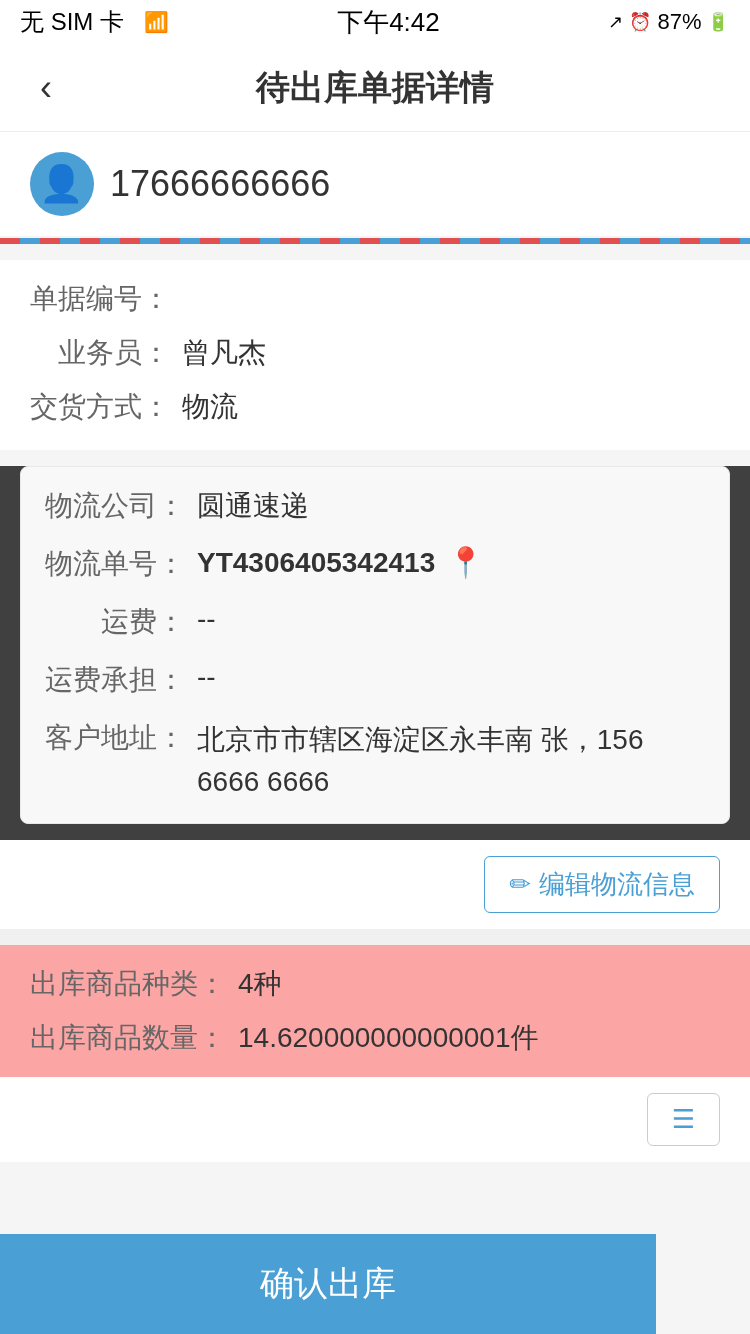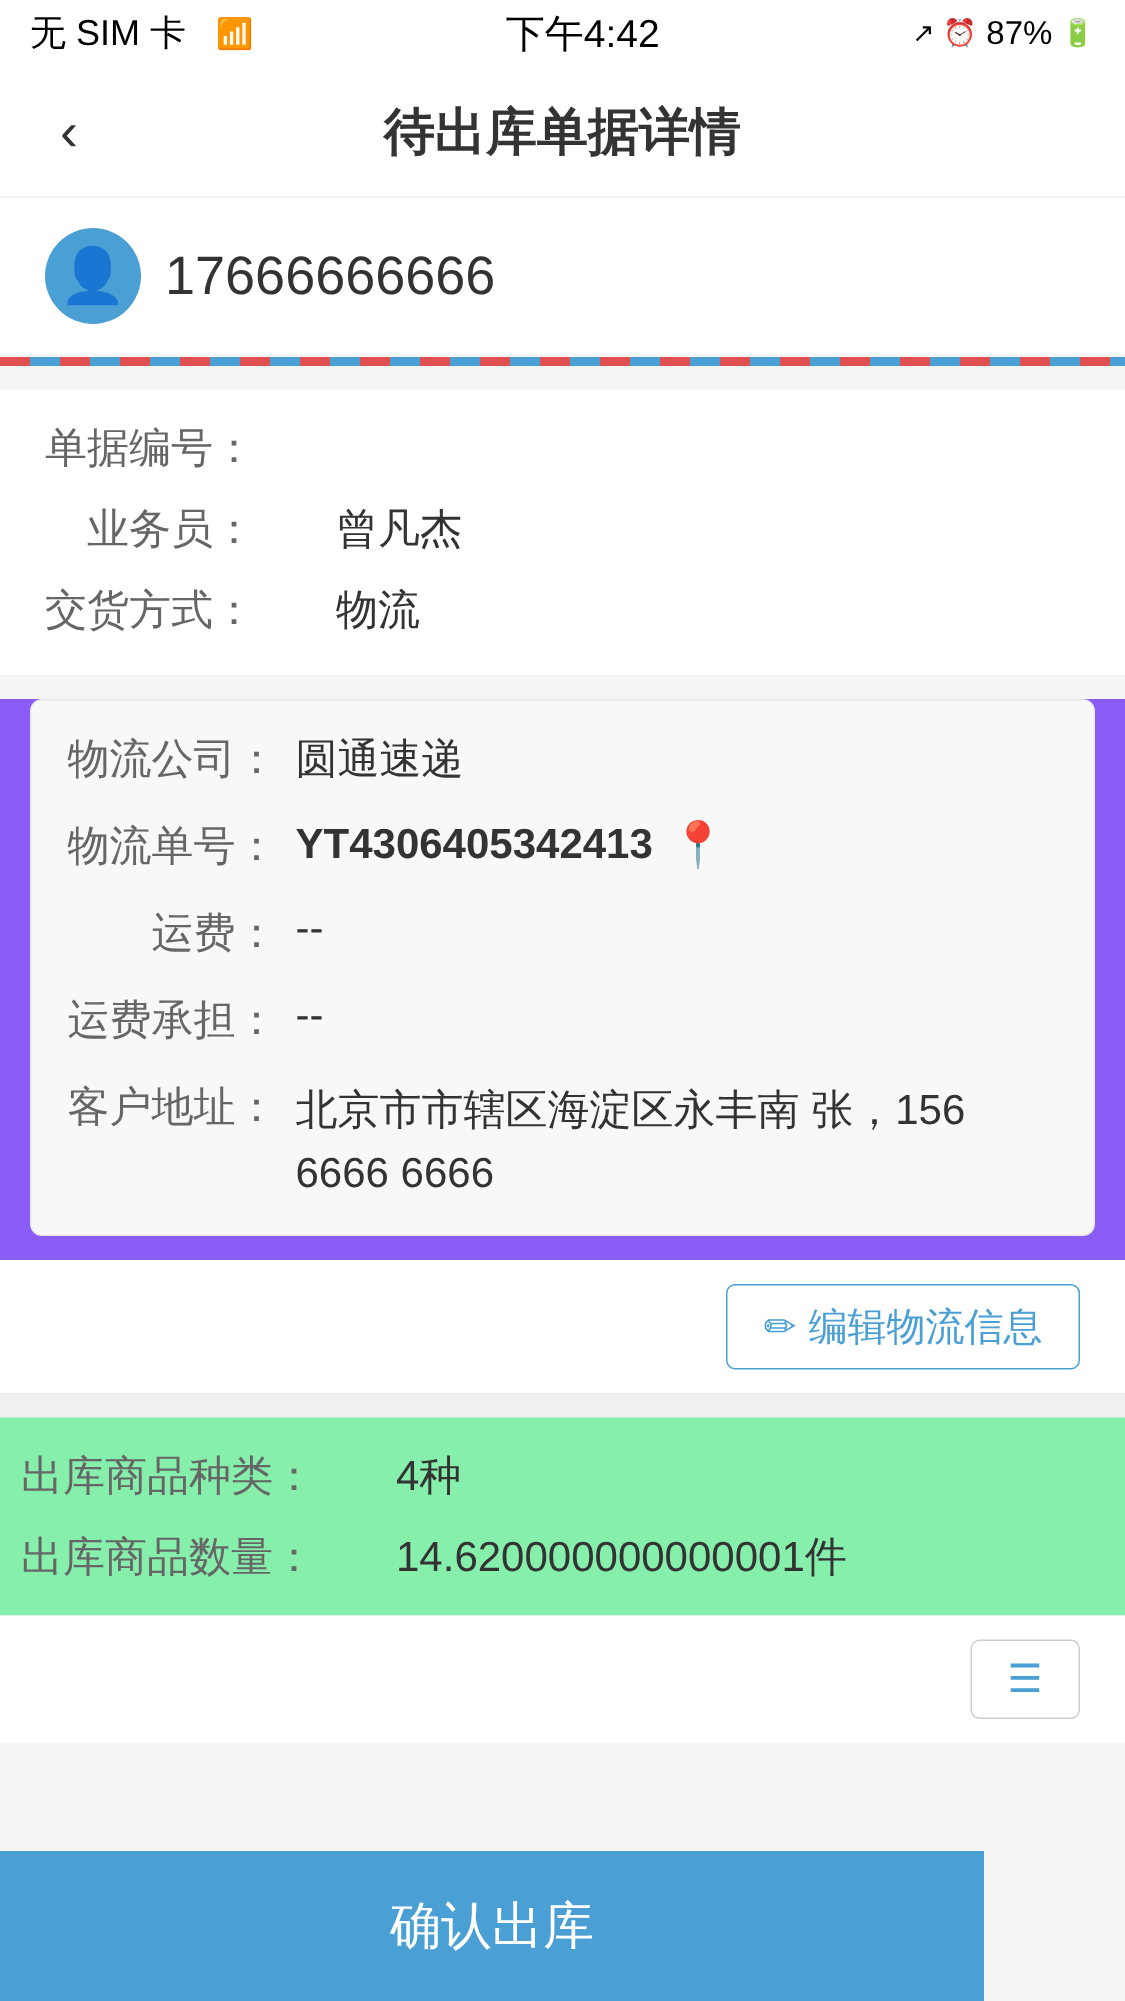--- a/index.html
+++ b/index.html
@@ -103,21 +103,20 @@
     .info-section {
       background: #fff;
       padding: 20px 30px 24px 30px;
       margin-bottom: 16px;
     }
     .info-row {
       display: flex;
       align-items: flex-start;
       margin-bottom: 16px;
       font-size: 28px;
-      gap: 42px;
     }
     .info-row:last-child { margin-bottom: 0; }
     .info-label {
       color: #666;
       min-width: 140px;
       text-align: right;
       margin-right: 12px;
       flex-shrink: 0;
     }
     .info-value {
@@ -189,22 +188,22 @@
 
     
     .section-divider {
       width: 100%;
       height: 16px;
       background: #f0f0f0;
     }
 
     
     .goods-section {
-      background: #86efac;
-      padding: 20px 14px;
+      background: #fca5a5;
+      padding: 20px 30px;
       margin-bottom: 0;
     }
 
     
     .view-detail-btn {
       display: flex;
       justify-content: flex-end;
       padding: 16px 30px;
       background: #fff;
     }
@@ -286,21 +285,21 @@
   <div class="info-row">
     <span class="info-label">业务员：</span>
     <span class="info-value">曾凡杰</span>
   </div>
   <div class="info-row">
     <span class="info-label">交货方式：</span>
     <span class="info-value">物流</span>
   </div>
 </div>
 
-<div style="background:#8b5cf6;">
+<div style="background:#404040;">
   <div class="logistics-card">
     <div class="logistics-row">
       <span class="logistics-label">物流公司：</span>
       <span class="logistics-value">圆通速递</span>
     </div>
     <div class="logistics-row">
       <span class="logistics-label">物流单号：</span>
       <span class="logistics-value">
         <span class="tracking-num">YT4306405342413</span>
         <span class="location-icon">📍</span>

